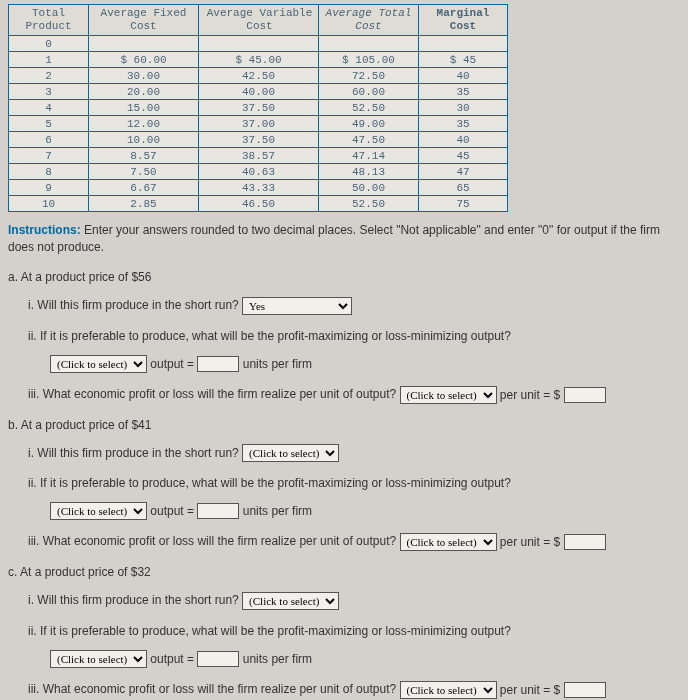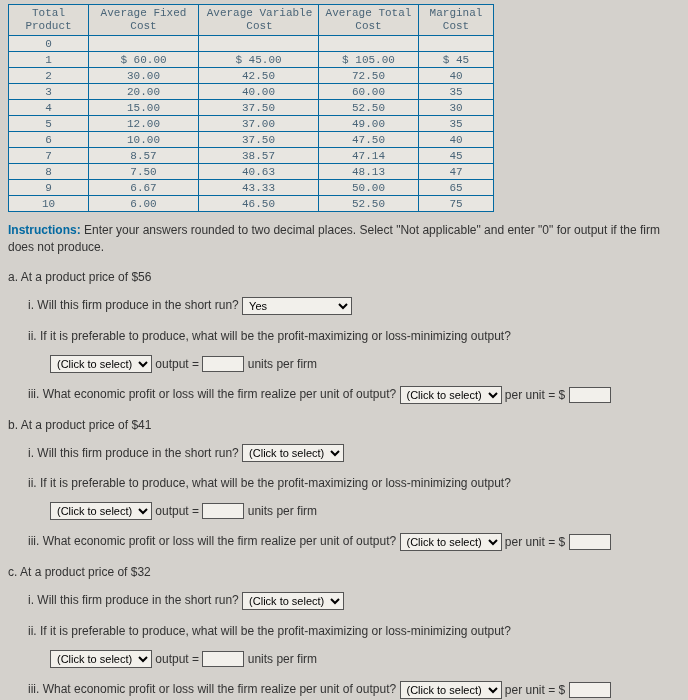--- a/index.html
+++ b/index.html
@@ -32,22 +32,22 @@
     th {
       font-weight: normal;
       color: #4a6578;
       background: #dfdcd6;
       line-height: 1.2;
       padding: 2px 4px;
     }
     .tbl-col0 { width: 80px; }
     .tbl-col1 { width: 110px; }
     .tbl-col2 { width: 120px; padding-left: 6px; }
-    .tbl-col3 { width: 100px; }
-    .tbl-col4 { width: 75px; }
+    .tbl-col3 { width: 100px; font-style: italic; }
+    .tbl-col4 { width: 89px; font-weight: bold; }
     td { color: #4a6578; }
     .instructions {
       margin-top: 10px;
       line-height: 1.4;
     }
     .instructions .lead { color: #0369a1; font-weight: bold; }
     .section {
       margin-top: 14px;
       margin-left: 0;
     }
@@ -61,20 +61,21 @@
       margin-left: 34px;
       padding-left: 8px;
     }
     select, .sel {
       font-size: 11px;
       border: 1px solid #555;
       background: #f2f0eb;
       height: 18px;
       vertical-align: middle;
       padding: 0 2px;
+      font-family: Liberation Serif, serif;
     }
     .txtbox {
       display: inline-block;
       border: 1px solid #555;
       background: #f2f0eb;
       width: 42px;
       height: 16px;
       vertical-align: middle;
     }
     .inline-label {
@@ -160,21 +161,21 @@
       </tr>
       <tr>
         <td>9</td>
         <td>6.67</td>
         <td>43.33</td>
         <td>50.00</td>
         <td>65</td>
       </tr>
       <tr>
         <td>10</td>
-        <td>6.00</td>
+        <td>2.85</td>
         <td>46.50</td>
         <td>52.50</td>
         <td>75</td>
       </tr>
     </tbody>
 </table>
 
 <div class="instructions">
   <span class="lead">Instructions:</span><span> Enter your answers rounded to two decimal places. Select "Not applicable" and enter "0" for output if the firm does not produce.</span>
 </div>

